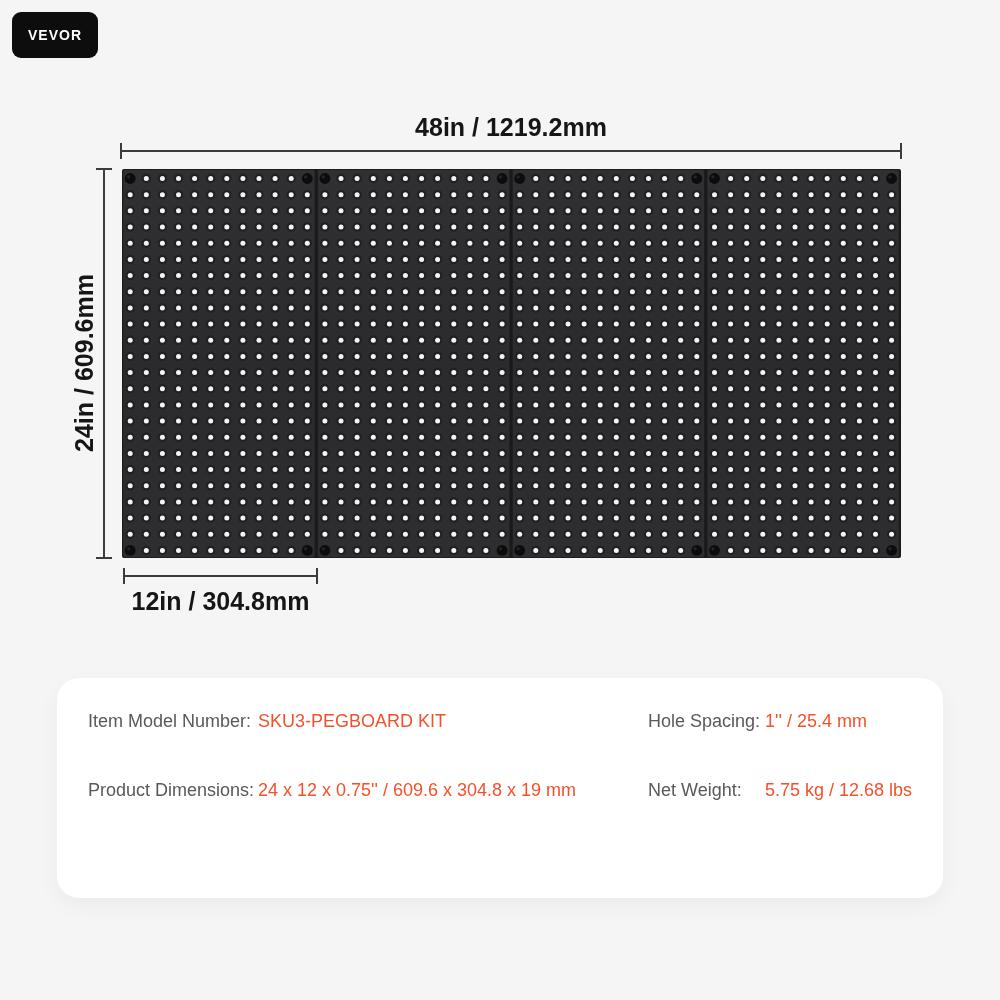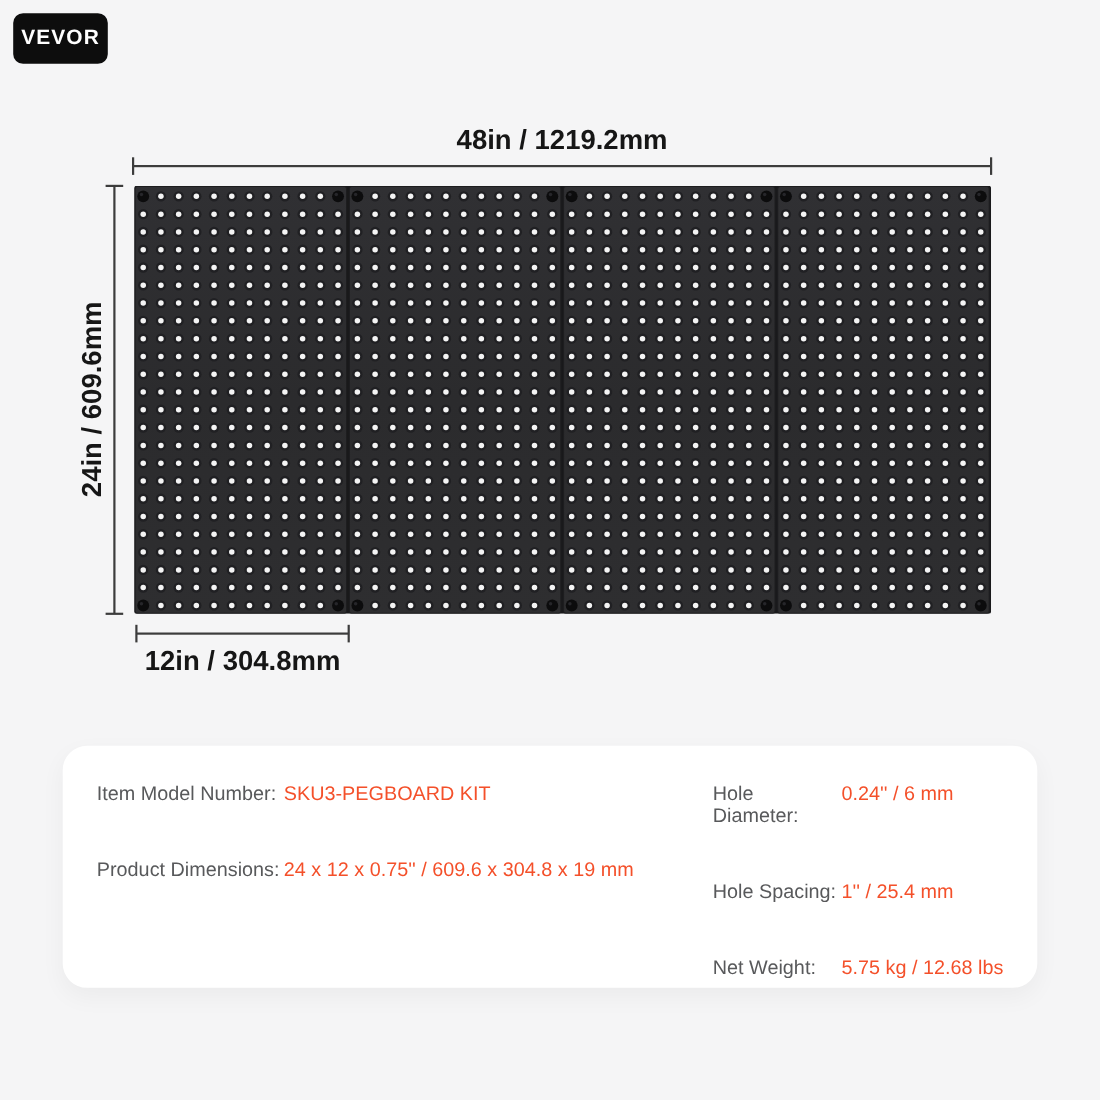--- a/index.html
+++ b/index.html
@@ -9,21 +9,21 @@
     font-family:"Liberation Sans", sans-serif;
     -webkit-font-smoothing:antialiased;
   }
   
   .logo{
     position:absolute;left:12px;top:12px;width:86px;height:46px;
     background:#0d0d0d;border-radius:9px;
     display:flex;align-items:center;justify-content:center;
   }
   .logo span{
-    color:#ffffff;font-weight:bold;font-size:19px;letter-spacing:1px;
+    color:#ffffff;font-weight:bold;font-size:14px;letter-spacing:1px;
   }
   
   #pegboard{
     position:absolute;left:122px;top:169px;width:779px;height:389px;
   }
   
   .dim{position:absolute;background:#3c3c3c;}
   .dim-h{height:2px;}
   .dim-v{width:2px;}
   .cap-v{position:absolute;width:2px;height:16px;background:#3c3c3c;}
@@ -2403,24 +2403,20 @@
       <span class="spec-label">Item Model Number:</span>
       <span class="spec-value">SKU3-PEGBOARD KIT</span>
     </div>
     <div class="spec-row">
       <span class="spec-label">Product Dimensions:</span>
       <span class="spec-value">24 x 12 x 0.75'' / 609.6 x 304.8 x 19 mm</span>
     </div>
   </div>
   <div class="spec-col right">
     <div class="spec-row">
-      <span class="spec-label">Hole Diameter:</span>
-      <span class="spec-value">0.24'' / 6 mm</span>
-    </div>
-    <div class="spec-row">
       <span class="spec-label">Hole Spacing:</span>
       <span class="spec-value">1'' / 25.4 mm</span>
     </div>
     <div class="spec-row">
       <span class="spec-label">Net Weight:</span>
       <span class="spec-value">5.75 kg / 12.68 lbs</span>
     </div>
   </div>
 </div>
 

